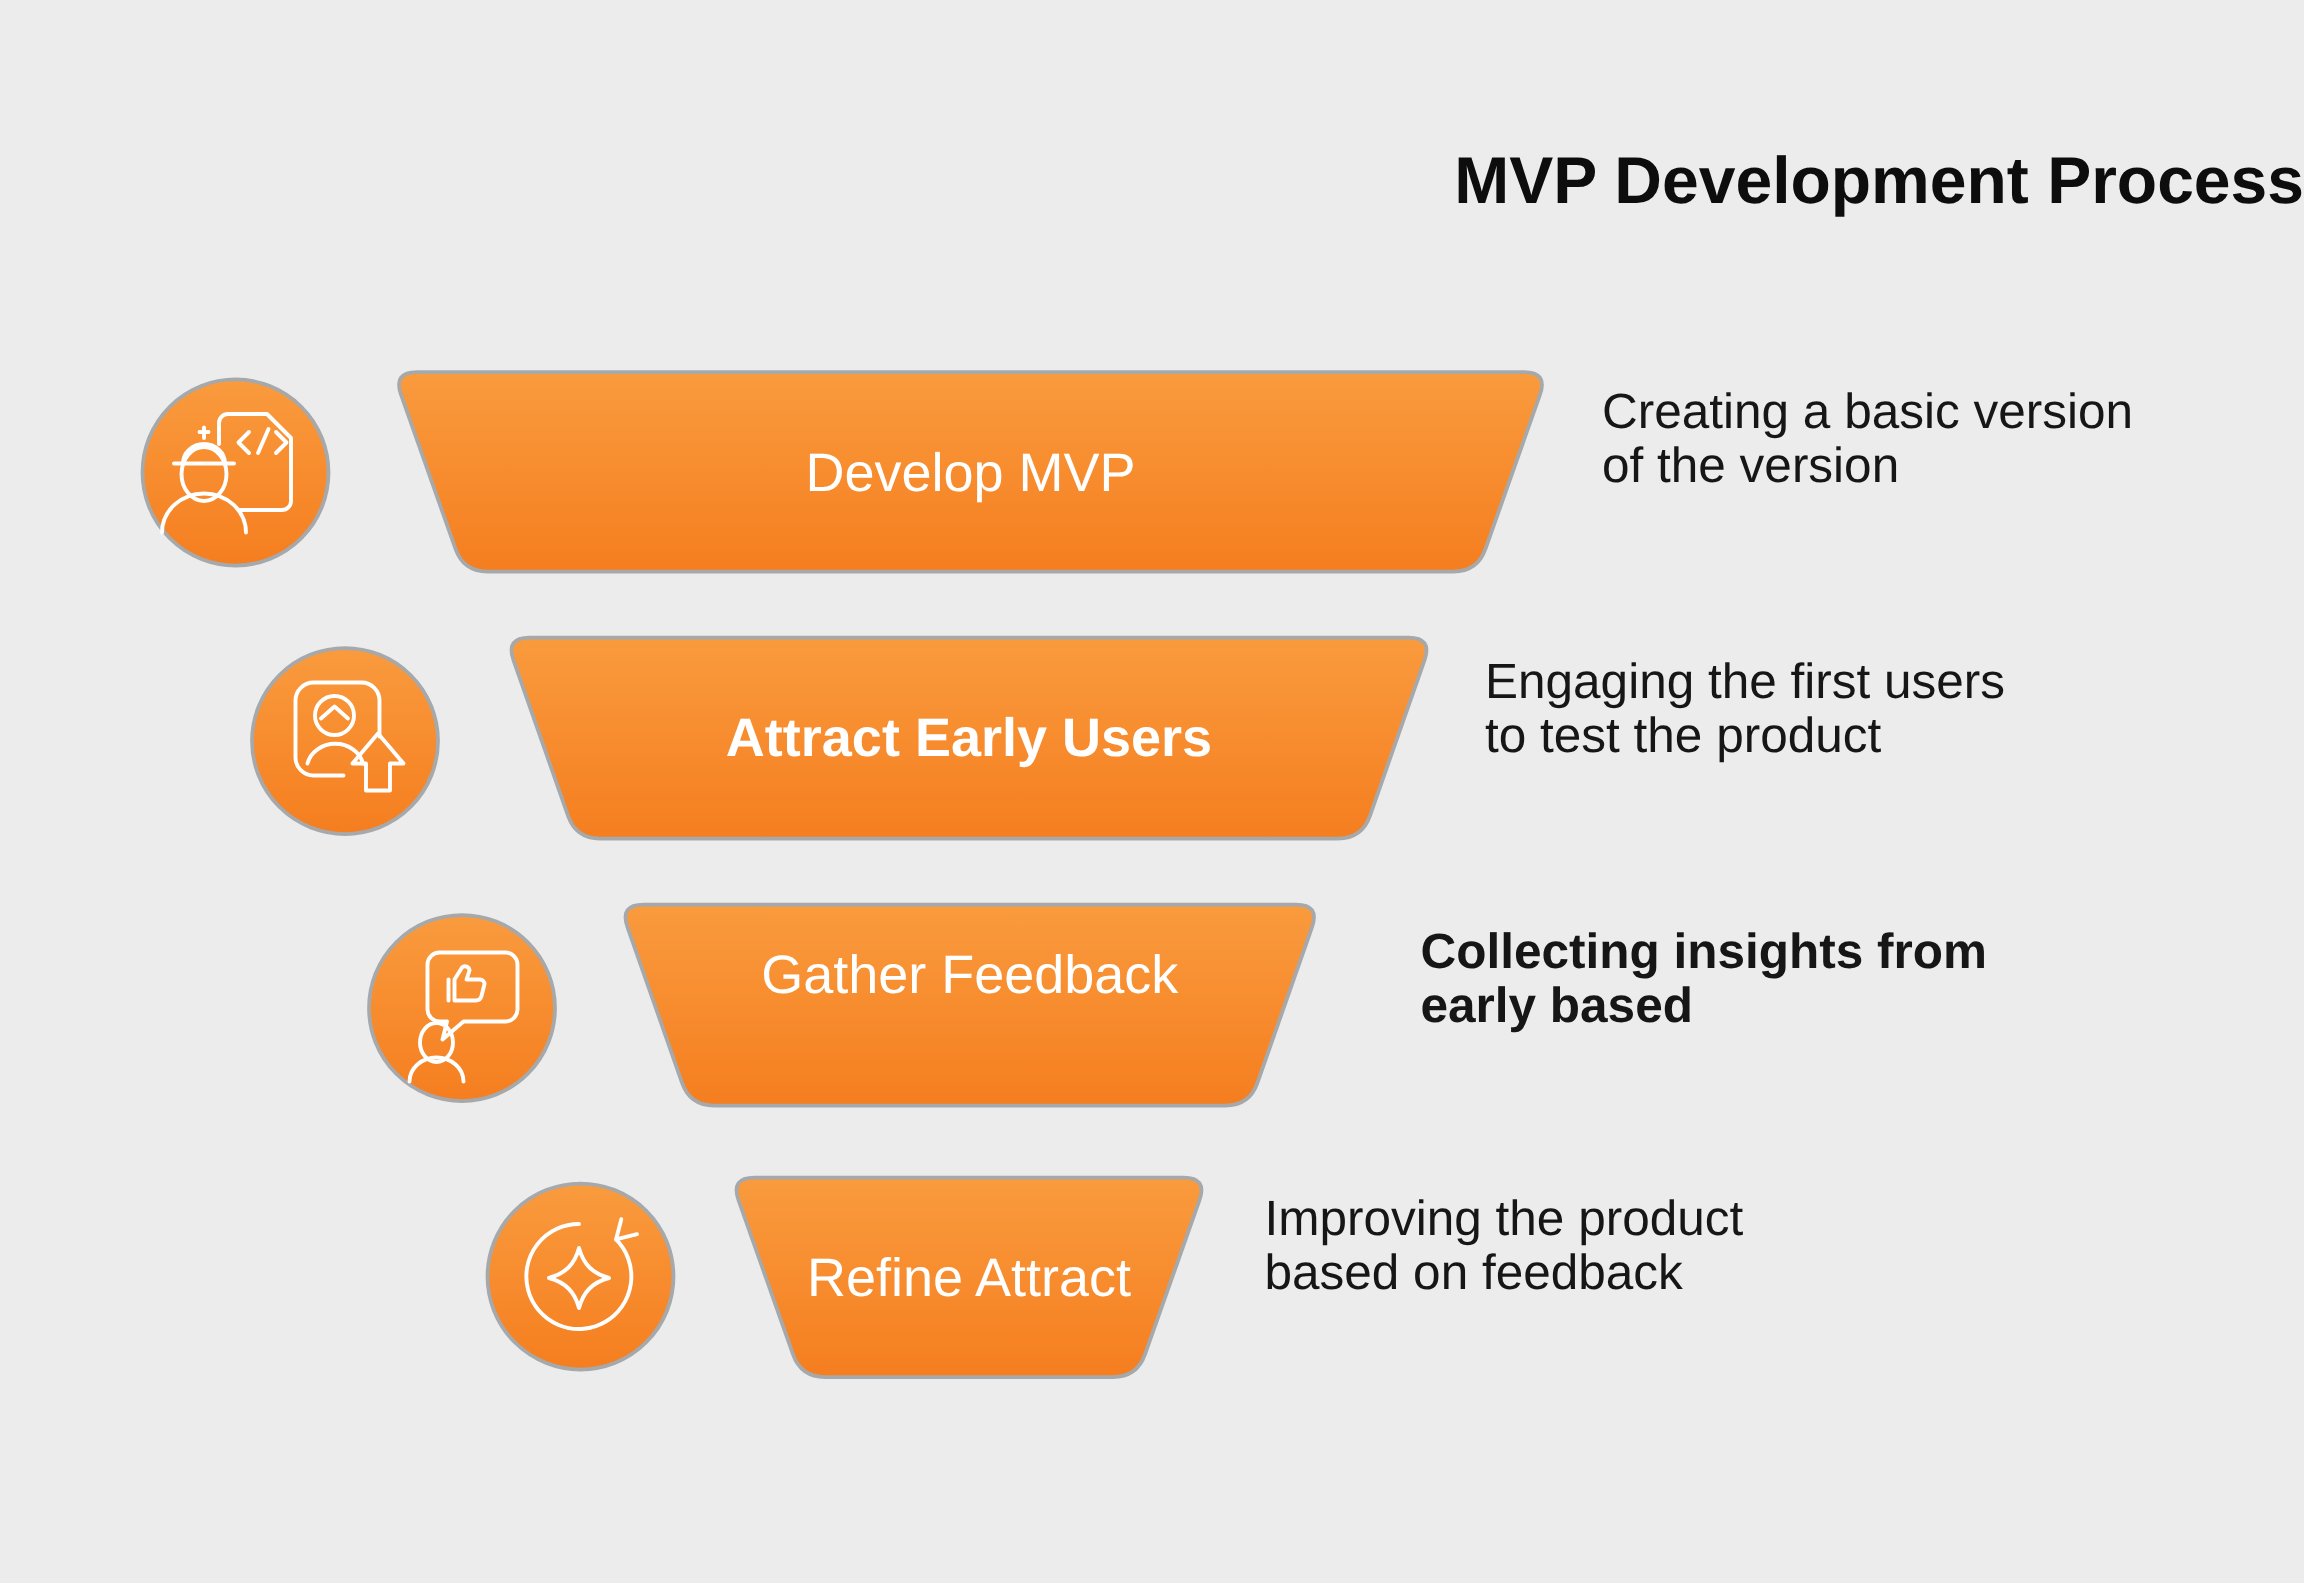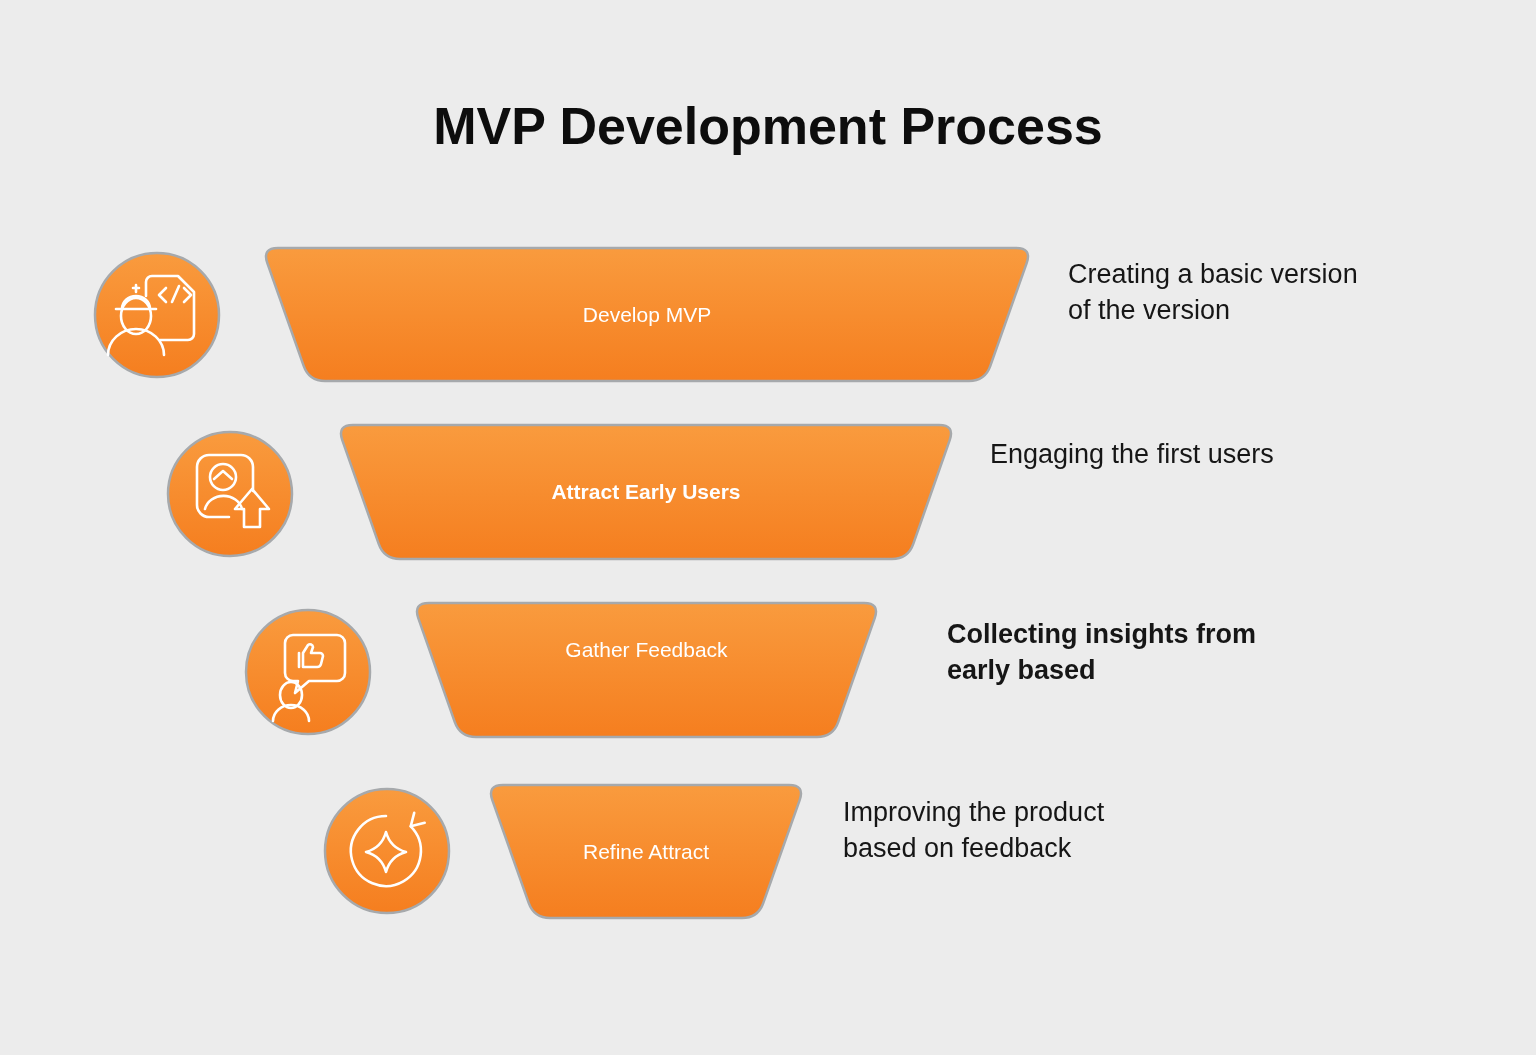--- a/index.html
+++ b/index.html
@@ -9,42 +9,42 @@
   }
   .canvas{
     position:relative;
     width:1536px;height:1055px;
     background:var(--bg,#ECECEC);
     overflow:hidden;
   }
   .title{
     position:absolute;
     left:0; right:0; top:96px;
-    text-align:center;
-    font-size:52px;
+    text-align:right;
+    font-size:44px;
     font-weight:bold;
     color:var(--title-color,#0D0D0D);
     letter-spacing:0px;
     margin:0;
   }
   .icon-box{position:absolute;width:130px;height:130px;}
   .icon-svg{display:block;}
   .glyph{stroke:#FFFFFF;stroke-width:2.6;fill:none;stroke-linecap:round;stroke-linejoin:round;}
   .trap-svg{position:absolute;}
   .trap-path{stroke:var(--border-gray,#A6A9AC);stroke-width:2.5;}
   .trap-label{
     position:absolute;
     display:flex;align-items:center;justify-content:center;
     color:var(--label-color,#FFFFFF);
-    font-size:21px;
+    font-size:36px;
     text-align:center;
   }
   .desc{
     position:absolute;
-    font-size:27px;
+    font-size:33px;
     line-height:36px;
     color:var(--desc-color,#161616);
     white-space:nowrap;
   }
   .stop-top{stop-color:var(--orange-top,#F99B3E);}
   .stop-bottom{stop-color:var(--orange-bottom,#F57E1F);}
 </style>
 </head>
 <body>
 
@@ -112,20 +112,21 @@
         <linearGradient id="gt1" x1="0" y1="0" x2="0" y2="1">
       <stop offset="0" class="stop-top"></stop>
           <stop offset="1" class="stop-bottom"></stop>
     </linearGradient>
       </defs>
     <path class="trap-path" id="trapPath1" fill="url(#gt1)" d="M 20,4 L 606,4 Q 622,4 616.7043566647907,19.09821716846904 L 580.2956433352093,122.90178283153097 Q 575,138 559,138 L 67,138 Q 51,138 45.70435666479071,122.90178283153097 L 9.295643335209292,19.09821716846904 Q 4,4 20,4 Z"></path>
   </svg>
   <div class="trap-label" id="label1" style="left: 337px; top: 425px; width: 618px; height: 134px; font-weight: bold;">Attract Early Users</div>
   <div class="desc" id="desc1" style="left: 990px; top: 436px;">
     <span>Engaging the first users</span><br>
+    <span>to test the product</span>
   </div>
 
   <div class="icon-box" id="icon2" style="left: 243px; top: 607px;">
     <svg class="icon-svg" viewBox="0 0 130 130" width="130" height="130">
       <defs>
           <linearGradient id="gi2" x1="0" y1="0" x2="0" y2="1">
         <stop offset="0" class="stop-top"></stop>
             <stop offset="1" class="stop-bottom"></stop>
       </linearGradient>
         </defs>

